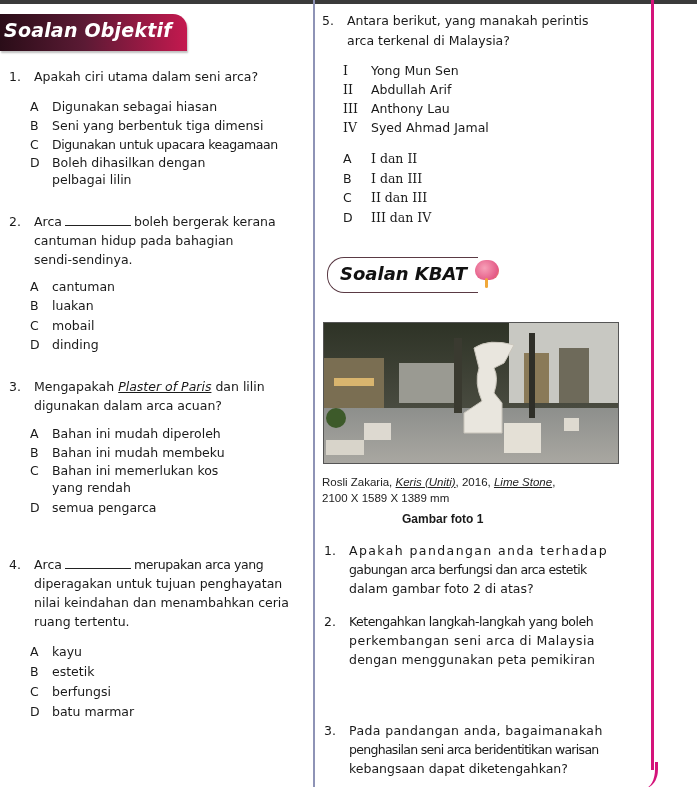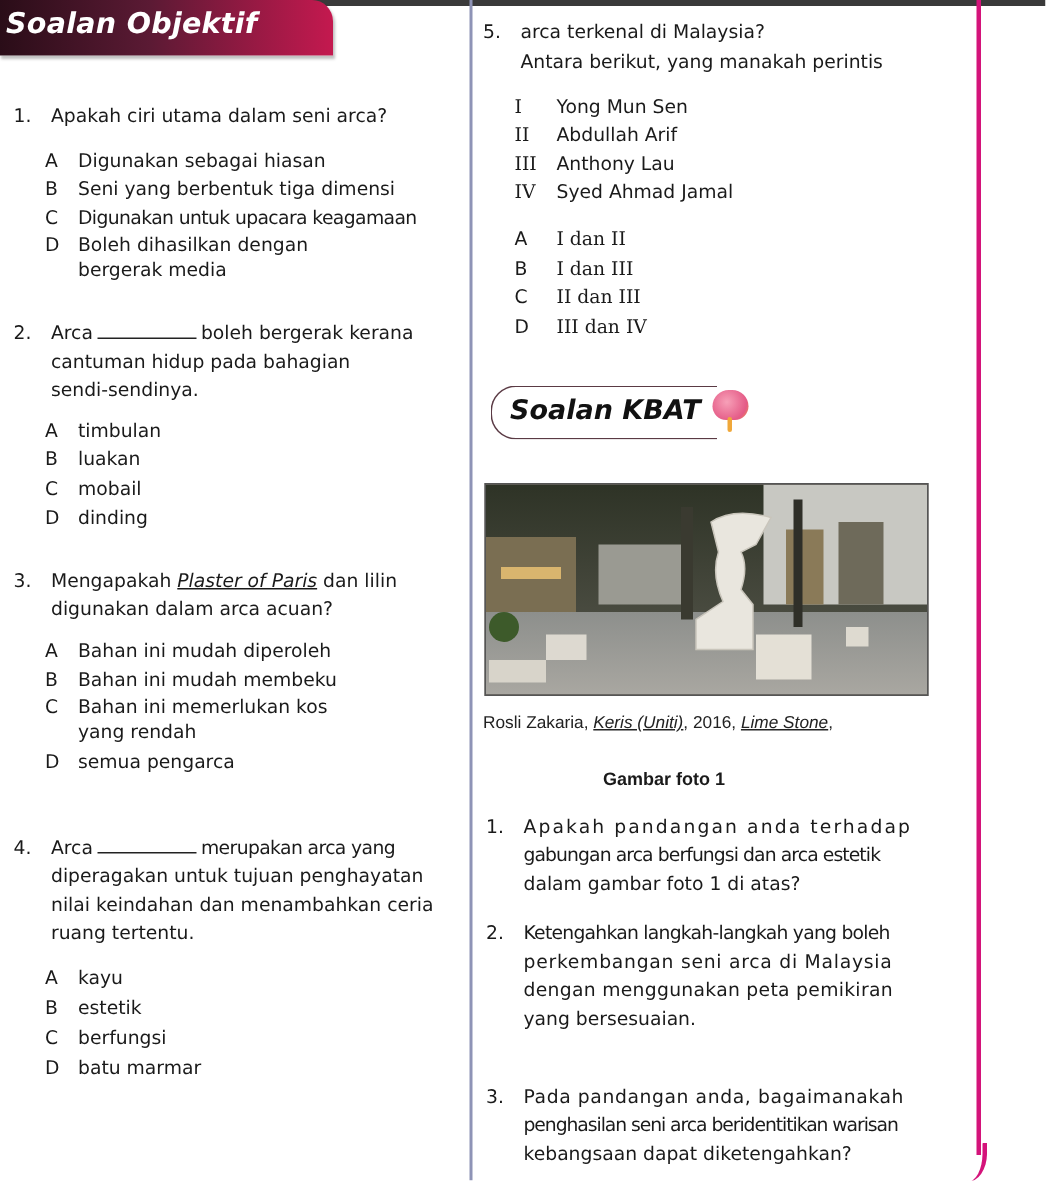--- a/index.html
+++ b/index.html
@@ -3,21 +3,21 @@
 <meta charset="utf-8">
 <style>
   html, body { margin:0; padding:0; }
   body {
     width:697px; height:787px; position:relative; overflow:hidden;
     background:#ffffff; color:#1a1a1a;
     font-family:"DejaVu Sans", sans-serif; font-size:12.5px;
   }
   .topline { position:absolute; left:0; top:0; width:697px; height:4px; background:#3a3a3a; }
   .banner {
-    position:absolute; left:0; top:0; width:222px; height:37px;
+    position:absolute; left:0; top:14px; width:187px; height:37px;
     background:linear-gradient(90deg,#2a0d18 0%,#5b1a34 45%,#c4194f 100%);
     border-top-right-radius:14px;
     box-shadow:1px 2px 2px rgba(0,0,0,0.25);
   }
   .banner span {
     position:absolute; left:4px; top:5px; color:#fff;
     font-family:"DejaVu Sans", sans-serif; font-style:italic; font-weight:bold;
     font-size:19px; letter-spacing:0.2px;
   }
   .divider { position:absolute; left:313px; top:0; width:2px; height:787px; background:#8e93b6; }
@@ -74,34 +74,34 @@
   <span class="l">B</span>
   <span class="t">Seni yang berbentuk tiga dimensi</span>
 </div>
 <div class="opt" style="left:30px;top:135px;width:290px;">
   <span class="l">C</span>
   <span class="t" style="letter-spacing:-0.4px">Digunakan untuk upacara keagamaan</span>
 </div>
 <div class="opt" style="left:30px;top:154px;width:280px;line-height:17px;">
   <span class="l">D</span>
   <span class="t">Boleh dihasilkan dengan</span>
-  <span class="t">bergerak media</span>
+  <span class="t">pelbagai lilin</span>
 </div>
 
 <div class="q" style="left:9px;top:212px;width:300px;line-height:19px;">
   <span class="qnum">2.</span>
   <div class="qtext">
     <span>Arca</span><span class="blank"></span><span>boleh bergerak kerana</span>
   </div>
   <div class="qtext">cantuman hidup pada bahagian</div>
   <div class="qtext">sendi-sendinya.</div>
 </div>
 <div class="opt" style="left:30px;top:277px;">
   <span class="l">A</span>
-  <span class="t">timbulan</span>
+  <span class="t">cantuman</span>
 </div>
 <div class="opt" style="left:30px;top:296px;">
   <span class="l">B</span>
   <span class="t">luakan</span>
 </div>
 <div class="opt" style="left:30px;top:316px;">
   <span class="l">C</span>
   <span class="t">mobail</span>
 </div>
 <div class="opt" style="left:30px;top:335px;">
@@ -157,22 +157,22 @@
   <span class="l">C</span>
   <span class="t">berfungsi</span>
 </div>
 <div class="opt" style="left:30px;top:702px;">
   <span class="l">D</span>
   <span class="t">batu marmar</span>
 </div>
 
 <div class="q" style="left:322px;top:11px;width:325px;line-height:20px;">
   <span class="qnum">5.</span>
+  <div class="qtext">Antara berikut, yang manakah perintis</div>
   <div class="qtext">arca terkenal di Malaysia?</div>
-  <div class="qtext">Antara berikut, yang manakah perintis</div>
 </div>
 <div class="abs" style="left:343px;top:61px;line-height:19px;">
   <div><span class="roman" style="display:inline-block;width:28px;">I</span><span>Yong Mun Sen</span></div>
   <div><span class="roman" style="display:inline-block;width:28px;">II</span><span>Abdullah Arif</span></div>
   <div><span class="roman" style="display:inline-block;width:28px;">III</span><span>Anthony Lau</span></div>
   <div><span class="roman" style="display:inline-block;width:28px;">IV</span><span>Syed Ahmad Jamal</span></div>
 </div>
 <div class="abs" style="left:343px;top:149px;line-height:19.5px;">
   <div><span style="display:inline-block;width:28px;">A</span><span class="roman">I dan II</span></div>
   <div><span style="display:inline-block;width:28px;">B</span><span class="roman">I dan III</span></div>
@@ -216,34 +216,34 @@
     <circle cx="12" cy="95" r="10" fill="#3d5a2a"></circle>
   </svg>
 </div>
 
 <div class="caption">
   <div>
     <span>Rosli Zakaria,</span>
     <em>Keris (Uniti)</em><span>, 2016,</span>
     <em>Lime Stone</em><span>,</span>
   </div>
+  <div>2100 X 1589 X 1389 mm</div>
 </div>
 <div class="figlabel">Gambar foto 1</div>
 
 <div class="q" style="left:324px;top:541px;width:318px;line-height:19px;text-align:justify;">
   <span class="qnum">1.</span>
   <div class="qtext" style="letter-spacing:1.4px">Apakah pandangan anda terhadap</div>
   <div class="qtext" style="letter-spacing:-0.6px">gabungan arca berfungsi dan arca estetik</div>
-  <div class="qtext">dalam gambar foto 1 di atas?</div>
+  <div class="qtext">dalam gambar foto 2 di atas?</div>
 </div>
 <div class="q" style="left:324px;top:612px;width:318px;line-height:19px;">
   <span class="qnum">2.</span>
   <div class="qtext" style="letter-spacing:-0.5px">Ketengahkan langkah-langkah yang boleh</div>
   <div class="qtext" style="letter-spacing:0.5px">perkembangan seni arca di Malaysia</div>
   <div class="qtext" style="letter-spacing:0.2px">dengan menggunakan peta pemikiran</div>
-  <div class="qtext">yang bersesuaian.</div>
 </div>
 <div class="q" style="left:324px;top:721px;width:318px;line-height:19px;">
   <span class="qnum">3.</span>
   <div class="qtext" style="letter-spacing:0.4px">Pada pandangan anda, bagaimanakah</div>
   <div class="qtext" style="letter-spacing:-0.7px">penghasilan seni arca beridentitikan warisan</div>
   <div class="qtext">kebangsaan dapat diketengahkan?</div>
 </div>
 
 </body></html>

